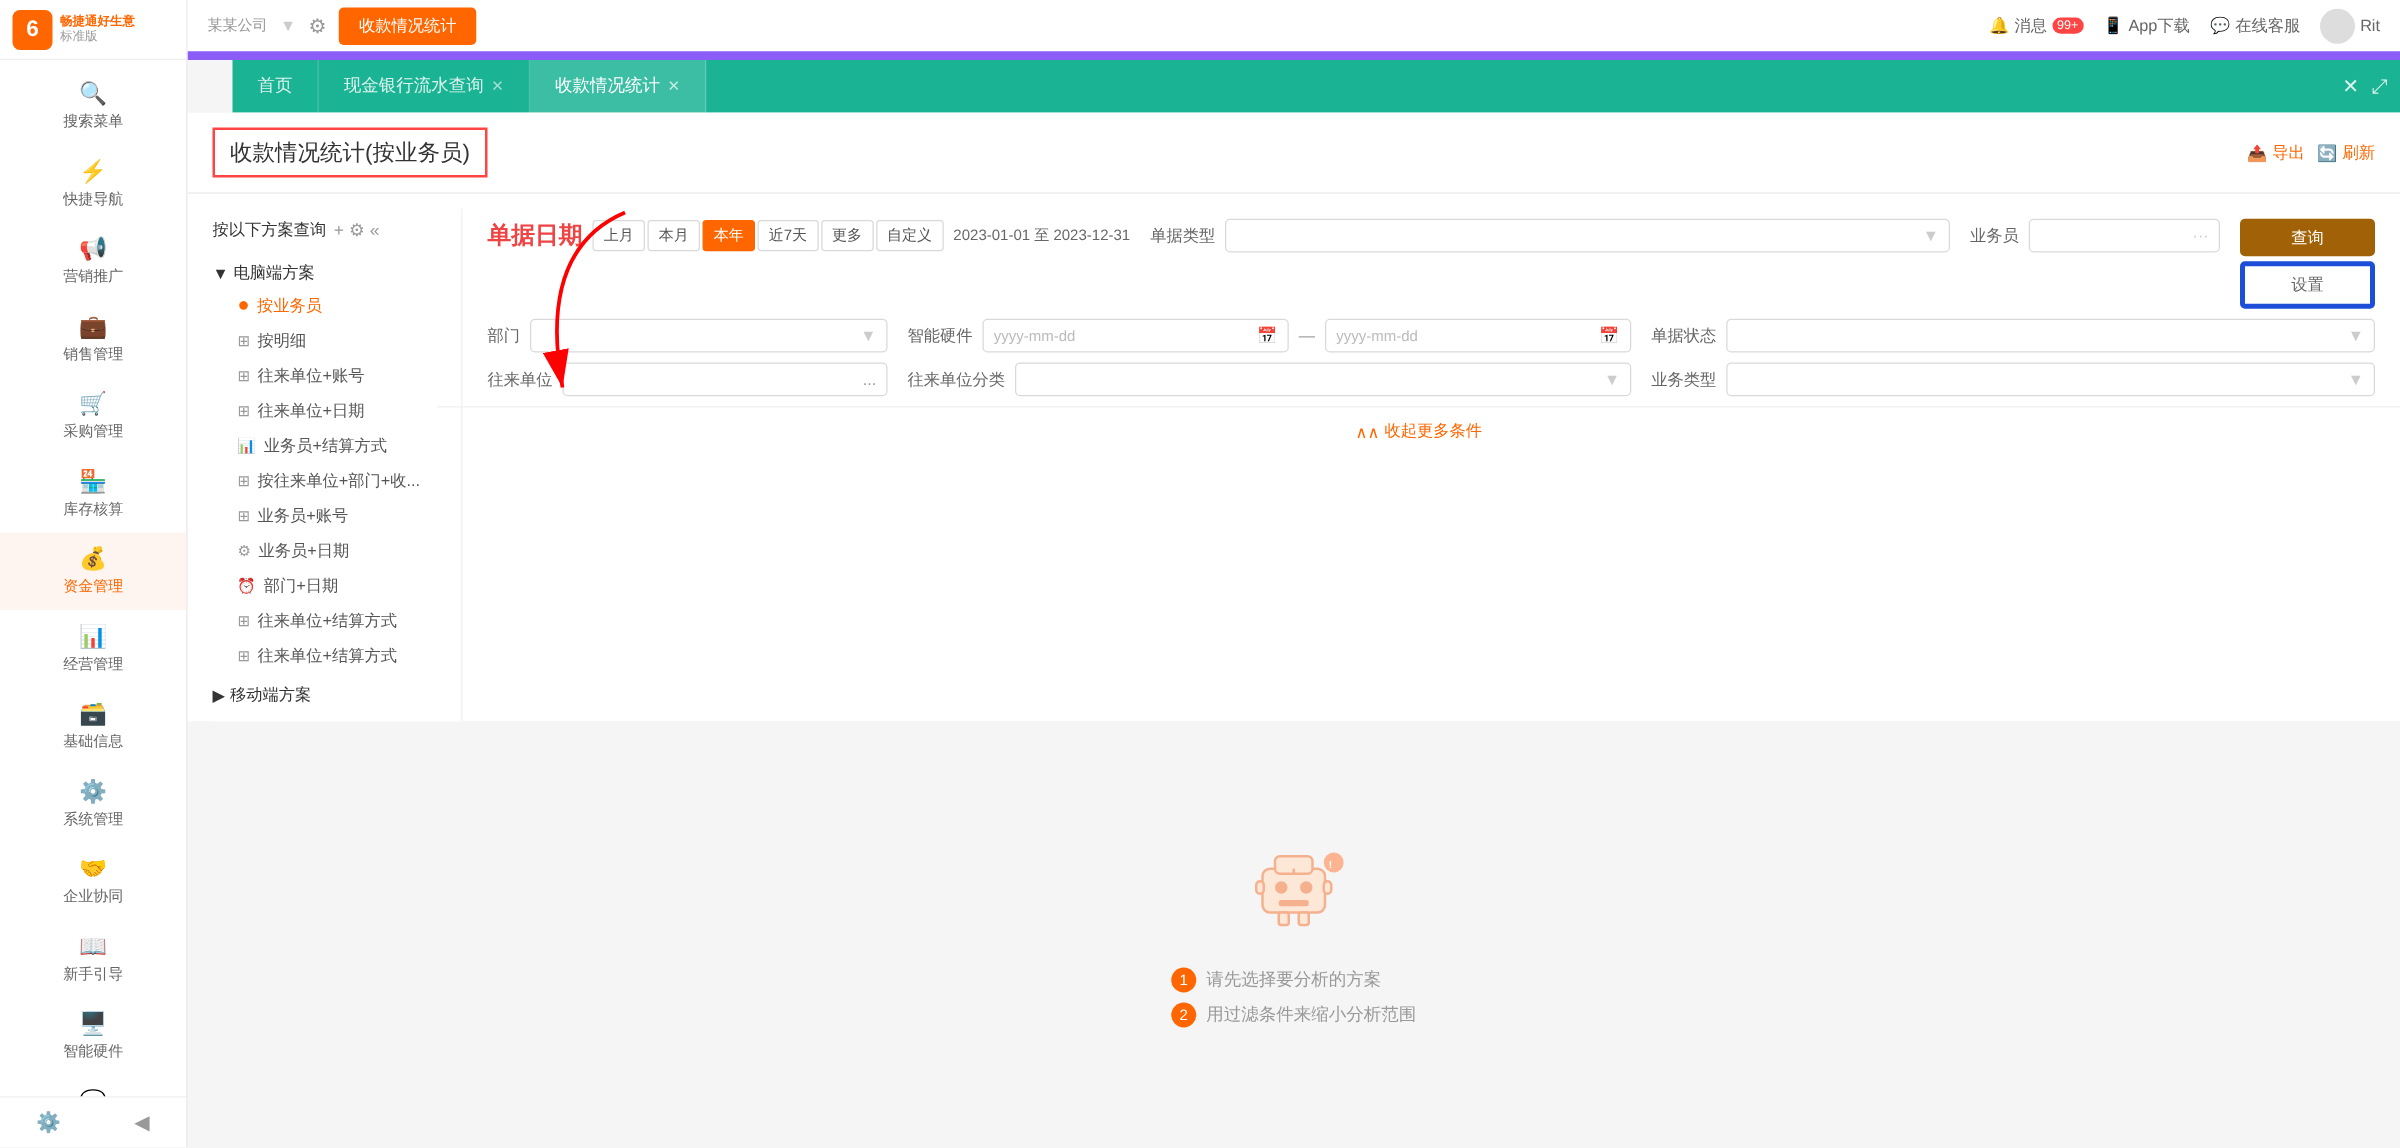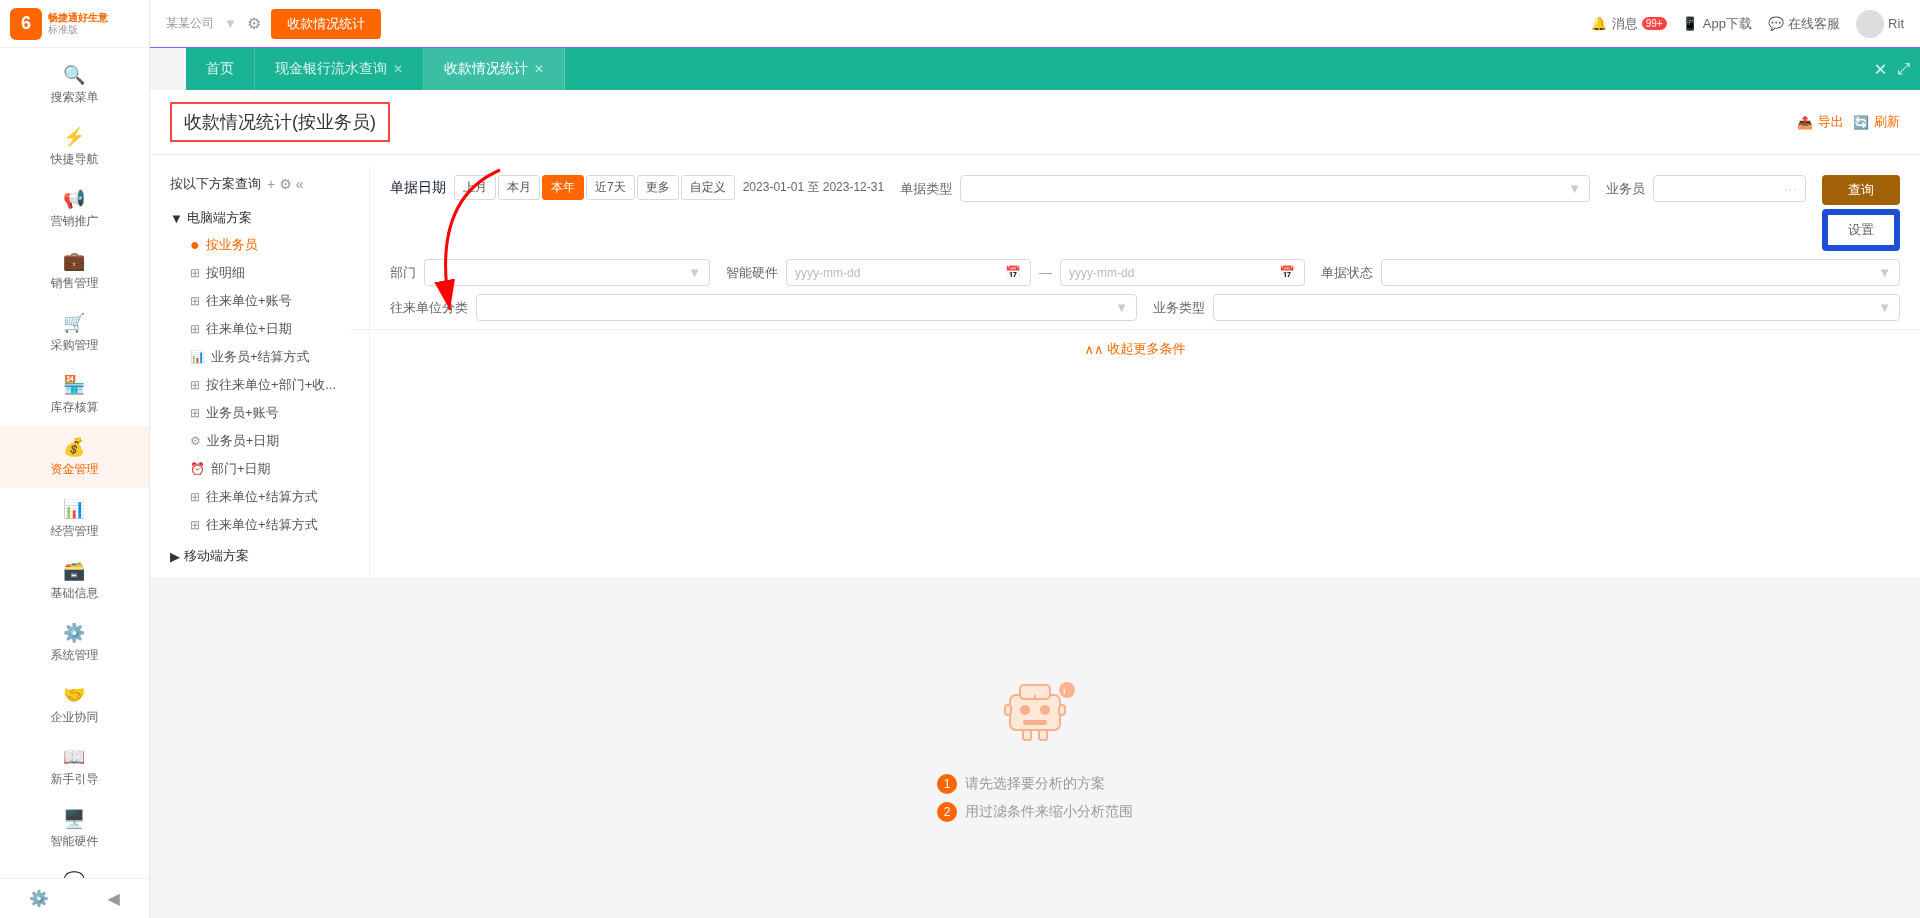--- a/index.html
+++ b/index.html
@@ -20,21 +20,21 @@
     .sidebar-item .icon { font-size: 18px; margin-bottom: 3px; }
     .sidebar-item .label { font-size: 12px; }
     
     .sidebar-footer { padding: 10px 0; border-top: 1px solid #f0f0f0; display: flex; justify-content: space-around; }
     .sidebar-footer-btn { color: #999; cursor: pointer; font-size: 16px; }
     
     
     .main-content { flex: 1; display: flex; flex-direction: column; overflow: hidden; }
     
     
-    .top-header { height: 48px; background: #fff; border-bottom: 1px solid #8b5cf6; display: flex; align-items: center; padding: 0 16px; justify-content: space-between; }
+    .top-header { height: 48px; background: #fff; border-bottom: 7px solid #8b5cf6; display: flex; align-items: center; padding: 0 16px; justify-content: space-between; }
     .header-left { display: flex; align-items: center; gap: 10px; }
     .header-breadcrumb { color: #999; font-size: 12px; }
     .header-settings-btn { font-size: 16px; color: #999; cursor: pointer; }
     .header-trial-btn { background: #ff6600; color: white; border: none; padding: 6px 16px; border-radius: 4px; cursor: pointer; font-size: 13px; }
     .header-right { display: flex; align-items: center; gap: 16px; }
     .header-action { display: flex; align-items: center; gap: 4px; color: #666; cursor: pointer; font-size: 13px; }
     .notification-badge { background: #ff4444; color: white; font-size: 10px; padding: 1px 4px; border-radius: 8px; }
     .user-avatar { width: 28px; height: 28px; background: #ddd; border-radius: 50%; }
     
     
@@ -64,21 +64,21 @@
     .scheme-item.active { color: #ff6600; }
     .scheme-item-icon { font-size: 12px; color: #999; }
     .scheme-item.active .scheme-item-icon { color: #ff6600; }
     .filter-input { flex: 1; border: 1px solid #d9d9d9; border-radius: 4px; padding: 5px 8px; font-size: 13px; color: #333; display: flex; align-items: center; justify-content: space-between; cursor: pointer; background: white; }
     .filter-input .placeholder { color: #bbb; }
     .date-btn-group { display: flex; gap: 2px; }
     .date-btn { padding: 3px 8px; font-size: 12px; border: 1px solid #d9d9d9; border-radius: 3px; cursor: pointer; background: white; color: #555; }
     .date-btn.active { background: #ff6600; color: white; border-color: #ff6600; }
     .date-range { font-size: 12px; color: #666; }
     .btn-query { background: #a16207; color: white; border: none; padding: 6px 20px; border-radius: 4px; cursor: pointer; font-size: 13px; }
-    .btn-setting { background: white; color: #666; border: 6px solid #1d4ed8; padding: 6px 20px; border-radius: 4px; cursor: pointer; font-size: 13px; }
+    .btn-setting { background: white; color: #666; border: 4px solid #1d4ed8; padding: 6px 37px; border-radius: 4px; cursor: pointer; font-size: 13px; }
     
     .collapse-btn { display: flex; align-items: center; justify-content: center; padding: 8px 0; color: #ff6600; cursor: pointer; font-size: 13px; gap: 4px; border-top: 1px solid #f0f0f0; margin: 0 -20px; padding: 10px 20px; }
     
     
     .content-area { flex: 1; display: flex; flex-direction: column; align-items: center; justify-content: center; padding: 40px; }
     .empty-state { display: flex; flex-direction: column; align-items: center; gap: 20px; }
     .empty-steps { list-style: none; }
     .empty-step { display: flex; align-items: center; gap: 8px; padding: 4px 0; color: #999; font-size: 14px; }
     .step-num { width: 20px; height: 20px; border-radius: 50%; background: #ff6600; color: white; font-size: 12px; display: flex; align-items: center; justify-content: center; flex-shrink: 0; }
     
@@ -316,21 +316,21 @@
                 </div>
               </div>
             </div>
           </div>
 
           <div class="filter-rows-container">
 
             <div style="display:flex;align-items:flex-start;padding:8px 0 0 20px;gap:16px;">
 
               <div style="display:flex;align-items:center;gap:8px;min-width:400px;">
-                <span style="color:#0f172a;font-size:14px;white-space:nowrap;">单据日期</span>
+                <span style="color:#ef4444;font-size:19px;white-space:nowrap;font-weight:bold;">单据日期</span>
                 <div class="date-btn-group">
                   <button class="date-btn">上月</button>
                   <button class="date-btn">本月</button>
                   <button class="date-btn active">本年</button>
                   <button class="date-btn">近7天</button>
                   <button class="date-btn">更多</button>
                   <button class="date-btn">自定义</button>
                 </div>
                 <span class="date-range">2023-01-01 至 2023-12-31</span>
               </div>
@@ -384,20 +384,27 @@
                 <span style="color:#666;font-size:13px;white-space:nowrap;">单据状态</span>
                 <div class="filter-input" style="flex:1;">
                   <span class="placeholder"></span>
                   <span style="color:#ccc;">▼</span>
                 </div>
               </div>
             </div>
 
             <div style="display:flex;align-items:center;padding:8px 0 0 20px;gap:16px;">
 
+              <div style="display:flex;align-items:center;gap:8px;min-width:320px;">
+                <span style="color:#666;font-size:13px;white-space:nowrap;">往来单位</span>
+                <div class="filter-input" style="flex:1;">
+                  <span class="placeholder"></span>
+                  <span style="color:#999;cursor:pointer;">...</span>
+                </div>
+              </div>
 
               <div style="display:flex;align-items:center;gap:8px;flex:1;">
                 <span style="color:#666;font-size:13px;white-space:nowrap;">往来单位分类</span>
                 <div class="filter-input" style="flex:1;">
                   <span class="placeholder"></span>
                   <span style="color:#ccc;">▼</span>
                 </div>
               </div>
 
               <div style="display:flex;align-items:center;gap:8px;flex:1;">

